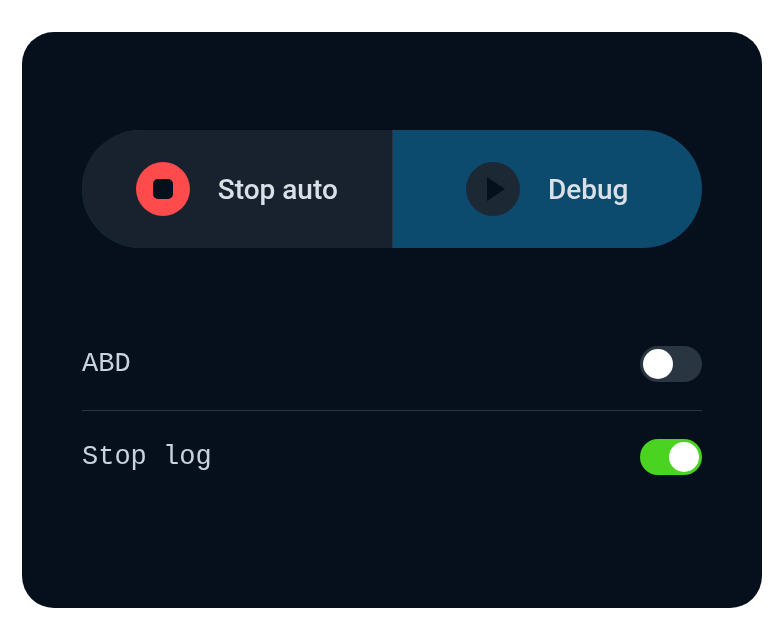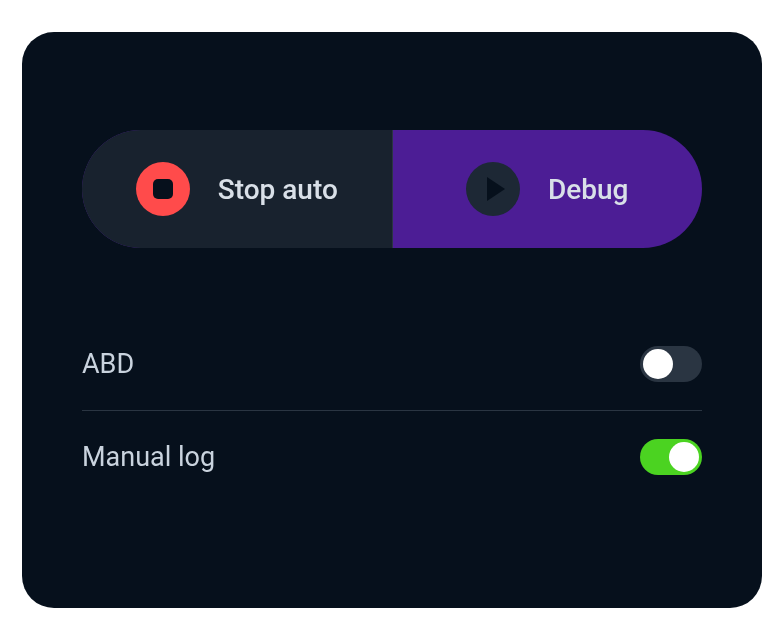--- a/index.html
+++ b/index.html
@@ -20,21 +20,21 @@
       width: 740px;
       height: 576px;
       background: #06101c;
       border-radius: 32px;
       padding: 48px 60px;
       display: flex;
       flex-direction: column;
     }
     .segmented {
       display: flex;
-      background: #4c1d95;
+      background: #0c4a6e;
       border-radius: 60px;
       height: 118px;
       overflow: hidden;
       margin-top: 50px;
       text-align: right;
     }
     .segment {
       flex: 1;
       display: flex;
       align-items: center;
@@ -85,20 +85,21 @@
       margin-left: 5px;
     }
     .settings-list {
       margin-top: 80px;
     }
     .setting-row {
       display: flex;
       align-items: center;
       justify-content: space-between;
       height: 72px;
+      font-family: Liberation Mono, monospace;
     }
     .setting-label {
       color: #c9d3de;
       font-size: 27px;
       font-weight: 400;
     }
     .divider {
       height: 1px;
       background: #2a3542;
       margin: 10px 0;
@@ -155,20 +156,20 @@
     <div class="setting-row">
       <span class="setting-label">ABD</span>
       <div class="toggle toggle-off">
         <div class="toggle-knob"></div>
       </div>
     </div>
 
     <div class="divider"></div>
 
     <div class="setting-row">
-      <span class="setting-label">Manual log</span>
+      <span class="setting-label">Stop log</span>
       <div class="toggle toggle-on">
         <div class="toggle-knob"></div>
       </div>
     </div>
   </div>
 
 </div>
 
 </body></html>

